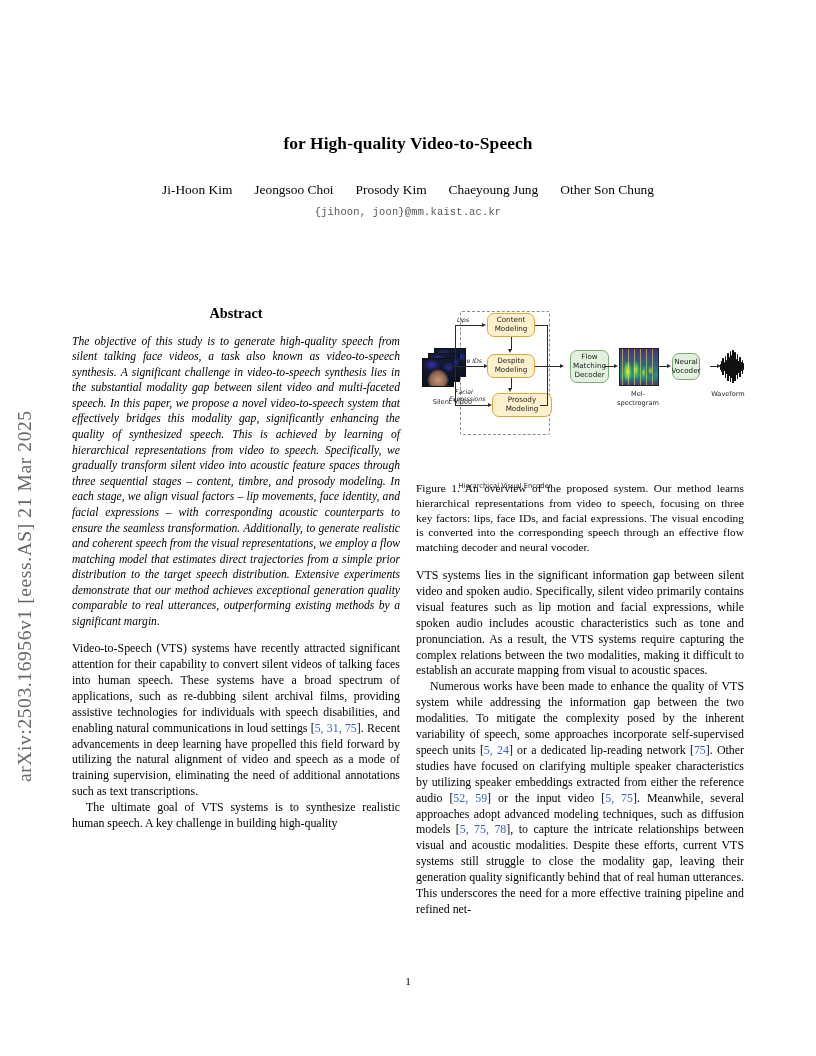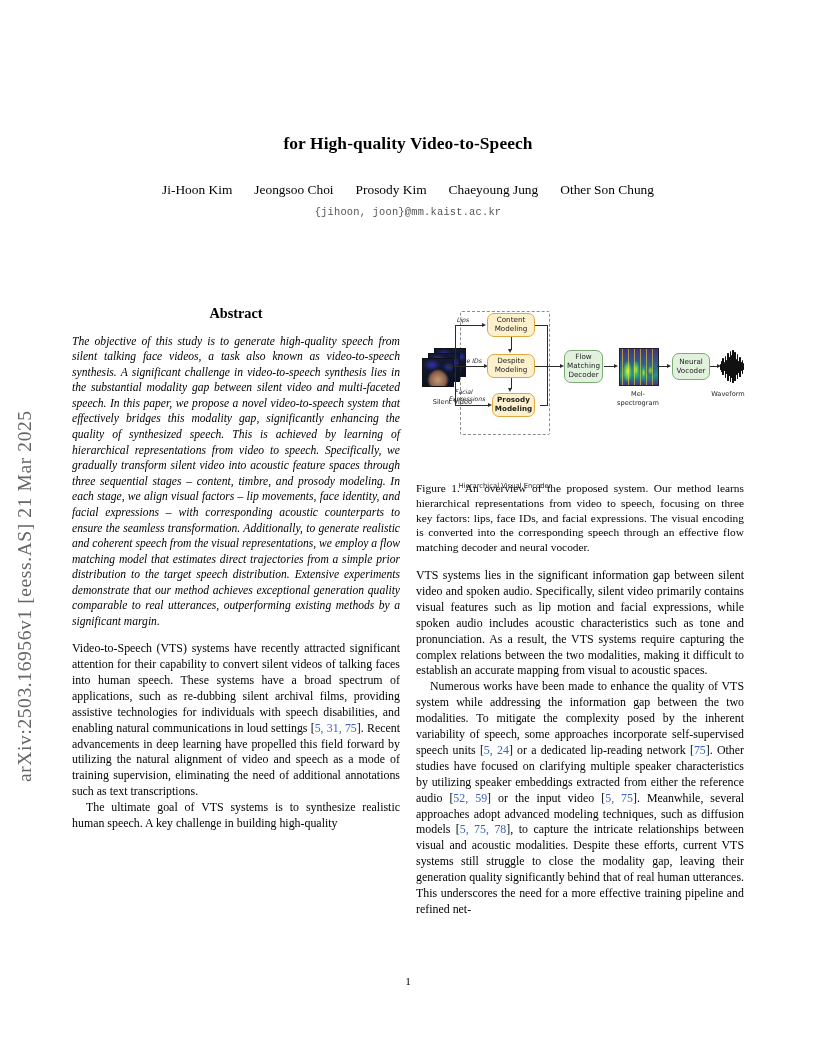--- a/index.html
+++ b/index.html
@@ -318,58 +318,58 @@
         <div class="dbox yellow" style="left:71px; top:8px; width:48px; height:24px;">
           <span>Content</span>
           <span>Modeling</span>
         </div>
 
         <div class="dbox yellow" style="left:71px; top:49px; width:48px; height:24px;">
           <span>Despite</span>
           <span>Modeling</span>
         </div>
 
-        <div class="dbox yellow" style="left:76px; top:88px; width:43px; height:24px;font-weight:bold;">
+        <div class="dbox yellow" style="left:76px; top:88px; width:60px; height:24px;">
           <span>Prosody</span>
           <span>Modeling</span>
         </div>
 
         <div class="arrow-v" style="left:95px; top:32px; height:13px;"></div>
         <div class="arrow-head-d" style="left:92.4px; top:44px;"></div>
 
         <div class="arrow-v" style="left:95px; top:73px; height:11px;"></div>
         <div class="arrow-head-d" style="left:92.4px; top:83px;"></div>
 
         <div class="arrow-v" style="left:131px; top:20px; height:80px;"></div>
         <div class="arrow-h" style="left:119px; top:20px; width:12px;"></div>
         <div class="arrow-h" style="left:124px; top:100px; width:8px;"></div>
         <div class="arrow-h" style="left:119px; top:61px; width:26px;"></div>
         <div class="arrow-head-r" style="left:144px; top:58.5px;"></div>
 
         <div class="dlabel" style="left:28px; top:134px; width:122px; font-size:6.8px;margin-top:43px;">Hierarchical Visual Encoder</div>
 
-        <div class="dbox green" style="left:148px; top:45px; width:39px; height:33px;">
+        <div class="dbox green" style="left:154px; top:45px; width:39px; height:33px;">
           <span>Flow</span>
           <span>Matching</span>
           <span>Decoder</span>
         </div>
 
         <div class="arrow-h" style="left:188px; top:61px; width:11px;"></div>
         <div class="arrow-head-r" style="left:198px; top:58.5px;"></div>
 
         <div id="mel-img" style="left:203px; top:43px; width:38px; height:36px;">
           <div class="mel-inner"></div>
         </div>
         <div class="dlabel" style="left:192px; top:86px; width:60px;">Mel-</div>
         <div class="dlabel" style="left:192px; top:95px; width:60px;">spectrogram</div>
 
         <div class="arrow-h" style="left:241px; top:61px; width:11px;"></div>
         <div class="arrow-head-r" style="left:251px; top:58.5px;"></div>
 
-        <div class="dbox green" style="left:256px; top:48px; width:38px; height:27px;">
+        <div class="dbox green" style="left:256px; top:48px; width:28px; height:27px;">
           <span>Neural</span>
           <span>Vocoder</span>
         </div>
 
         <div class="arrow-h" style="left:294px; top:61px; width:8px;"></div>
         <div class="arrow-head-r" style="left:301px; top:58.5px;"></div>
 
         <div id="waveform" style="left:304px; top:45px; width:24px; height:33px;">
             <div class="wf-bar" style="left: 0px; height: 6px; bottom: 13.5px;"></div>
             <div class="wf-bar" style="left: 1.2px; height: 11px; bottom: 11px;"></div>

